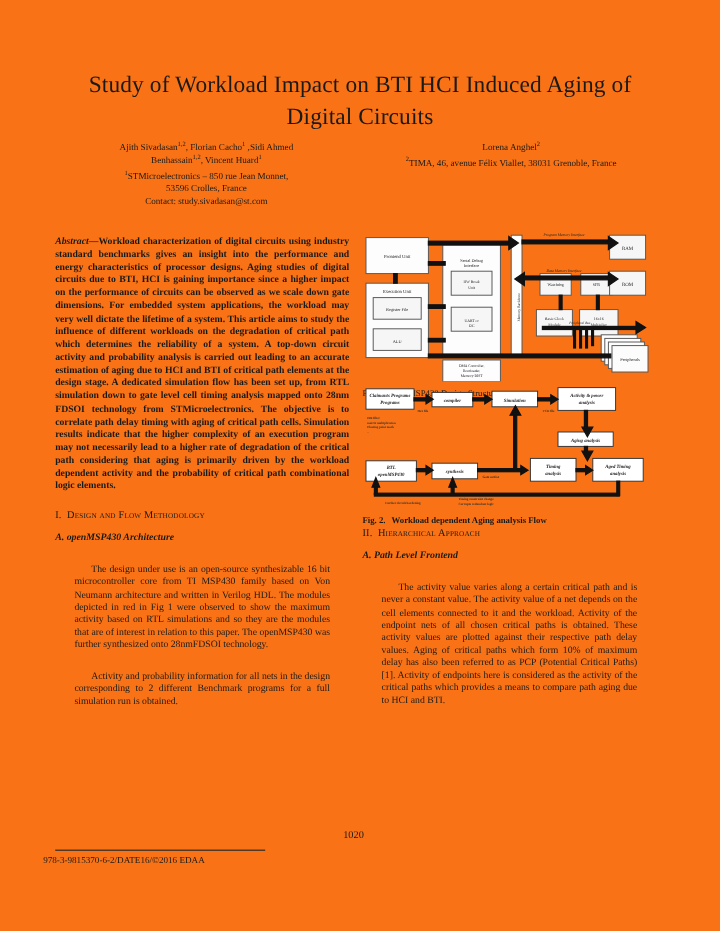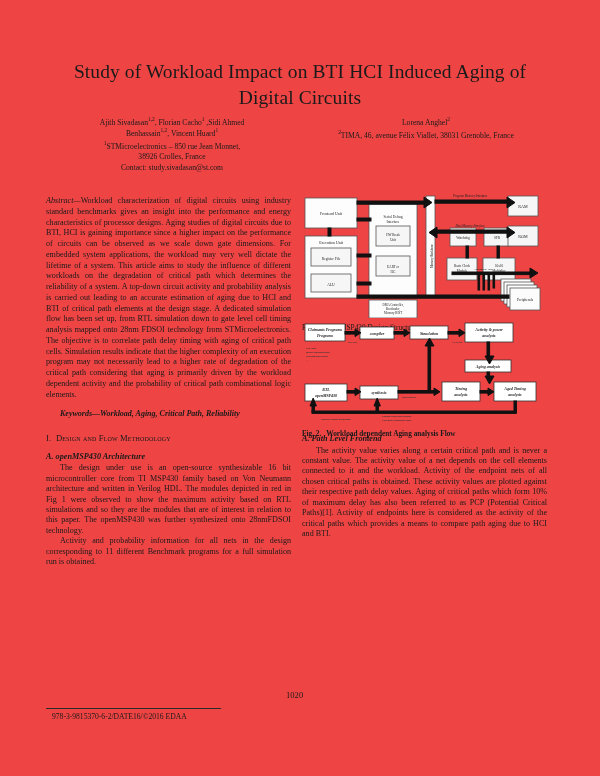--- a/index.html
+++ b/index.html
@@ -12,21 +12,21 @@
     height: 776px;
     font-family: "Liberation Serif", serif;
     color: #1a1a1a;
     position: relative;
     overflow: hidden;
   }
   .page {
     position: absolute;
     left: 0; top: 0;
     width: 600px; height: 776px;
-    background: #ef4444;
+    background: #f97316;
   }
   
   .title {
     position: absolute;
     left: 55px; top: 46px;
     width: 490px;
     text-align: center;
     font-size: 19.5px;
     line-height: 1.32;
     font-weight: normal;
@@ -55,21 +55,21 @@
     position: absolute;
     width: 245px;
     font-size: 8.1px;
     line-height: 1.29;
     text-align: justify;
   }
   .col-left { left: 46px; top: 196px; }
   .col-right { left: 302px; top: 186px; }
 
   .abstract {
-    font-weight: normal;
+    font-weight: bold;
     text-align: justify;
     font-size: 8.1px;
     line-height: 1.33;
   }
   .abstract .lead { font-style: italic; }
   .keywords {
     font-style: italic;
     font-weight: bold;
     font-size: 8px;
     margin-top: 9px;
@@ -85,21 +85,21 @@
   }
   h2.section .num { font-variant: normal; }
   h3.subsection {
     font-size: 8.2px;
     font-style: italic;
     font-weight: bold;
     margin: 8px 0 1px 0;
     text-align: left;
   }
   p.body {
-    margin: 0;
+    margin: 16px;
     text-indent: 14px;
   }
   p.body.cont { text-indent: 14px; }
 
   
   .figure { position: relative; }
   .fig-caption {
     font-size: 7.3px;
     margin-top: 5px;
     text-align: left;
@@ -123,21 +123,21 @@
 
   
   .footer-rule {
     position: absolute;
     left: 46px; top: 708px;
     width: 175px;
     border-top: 0.8px solid #2b2b2b;
   }
   .footer-isbn {
     position: absolute;
-    left: 52px; top: 712px;
+    left: 36px; top: 712px;
     font-size: 7.6px;
   }
   .footer-page {
     position: absolute;
     left: 286px; top: 690px;
     font-size: 8.6px;
   }
 </style>
 </head>
 <body>
@@ -147,56 +147,53 @@
   <h1 class="title">Study of Workload Impact on BTI HCI Induced Aging of Digital Circuits</h1>
 
   <div class="authors">
     <div class="auth-block auth-left">
       <div class="auth-names">
         Ajith Sivadasan<sup>1,2</sup>, Florian Cacho<sup>1</sup> ,Sidi Ahmed<br>
         Benhassain<sup>1,2</sup>, Vincent Huard<sup>1</sup>
       </div>
       <div class="auth-aff">
         <sup>1</sup>STMicroelectronics – 850 rue Jean Monnet,<br>
-        <span>38926 Crolles, France</span><br>
+        <span>53596 Crolles, France</span><br>
         <span>Contact: study.sivadasan@st.com</span>
       </div>
     </div>
     <div class="auth-block auth-right">
       <div class="auth-names">
         Lorena Anghel<sup>2</sup>
       </div>
       <div class="auth-aff">
         <sup>2</sup>TIMA, 46, avenue Félix Viallet, 38031 Grenoble, France
       </div>
     </div>
   </div>
 
   <div class="col col-left">
 
     <div class="abstract">
       <span class="lead">Abstract—</span><span>Workload characterization of digital circuits using industry standard benchmarks gives an insight into the performance and energy characteristics of processor designs. Aging studies of digital circuits due to BTI, HCI is gaining importance since a higher impact on the performance of circuits can be observed as we scale down gate dimensions. For embedded system applications, the workload may very well dictate the lifetime of a system. This article aims to study the influence of different workloads on the degradation of critical path which determines the reliability of a system. A top-down circuit activity and probability analysis is carried out leading to an accurate estimation of aging due to HCI and BTI of critical path elements at the design stage. A dedicated simulation flow has been set up, from RTL simulation down to gate level cell timing analysis mapped onto 28nm FDSOI technology from STMicroelectronics. The objective is to correlate path delay timing with aging of critical path cells. Simulation results indicate that the higher complexity of an execution program may not necessarily lead to a higher rate of degradation of the critical path considering that aging is primarily driven by the workload dependent activity and the probability of critical path combinational logic elements.</span>
     </div>
 
-    <div class="keywords">
-      <span>Keywords—</span><span>Workload, Aging, Critical Path, Reliability</span>
-    </div>
 
     <h2 class="section">
       <span class="num">I.</span>
       &nbsp;<span>Design and Flow Methodology</span>
     </h2>
 
     <h3 class="subsection">
       <span>A.</span>
       <span>openMSP430 Architecture</span>
     </h3>
     <p class="body">The design under use is an open-source synthesizable 16 bit microcontroller core from TI MSP430 family based on Von Neumann architecture and written in Verilog HDL. The modules depicted in red in Fig 1 were observed to show the maximum activity based on RTL simulations and so they are the modules that are of interest in relation to this paper. The openMSP430 was further synthesized onto 28nmFDSOI technology.</p>
 
-    <p class="body cont">Activity and probability information for all nets in the design corresponding to 11 different Benchmark programs for a full simulation run is obtained.</p>
+    <p class="body cont">Activity and probability information for all nets in the design corresponding to 2 different Benchmark programs for a full simulation run is obtained.</p>
 
   </div>
 
   <div class="col col-right">
 
     <div class="figure fig1">
       <svg width="245" height="132" viewBox="0 0 245 132">
         <g fill="none" stroke="#555" stroke-width="0.8">
 
           <rect x="3" y="12" width="52" height="30" fill="#fdfdfd"></rect>
@@ -375,20 +372,24 @@
           <text x="19" y="104" font-size="2.7">Further circuit hardening</text>
           <text x="80" y="101" font-size="2.7">Timing constraint change</text>
           <text x="80" y="105" font-size="2.7">Corrupts redundant logic</text>
         </g>
       </svg>
       <div class="fig-caption">
         <span class="lbl">Fig. 2.</span><span>Workload dependent Aging analysis Flow</span>
       </div>
     </div>
 
+    <h2 class="section">
+      <span class="num">II.</span>
+      &nbsp;<span>Hierarchical Approach</span>
+    </h2>
 
     <h3 class="subsection">
       <span>A.</span>
       <span>Path Level Frontend</span>
     </h3>
     <p class="body">The activity value varies along a certain critical path and is never a constant value. The activity value of a net depends on the cell elements connected to it and the workload. Activity of the endpoint nets of all chosen critical paths is obtained. These activity values are plotted against their respective path delay values. Aging of critical paths which form 10% of maximum delay has also been referred to as PCP (Potential Critical Paths)[1]. Activity of endpoints here is considered as the activity of the critical paths which provides a means to compare path aging due to HCI and BTI.</p>
 
   </div>
 
   <div class="footer-rule"></div>

